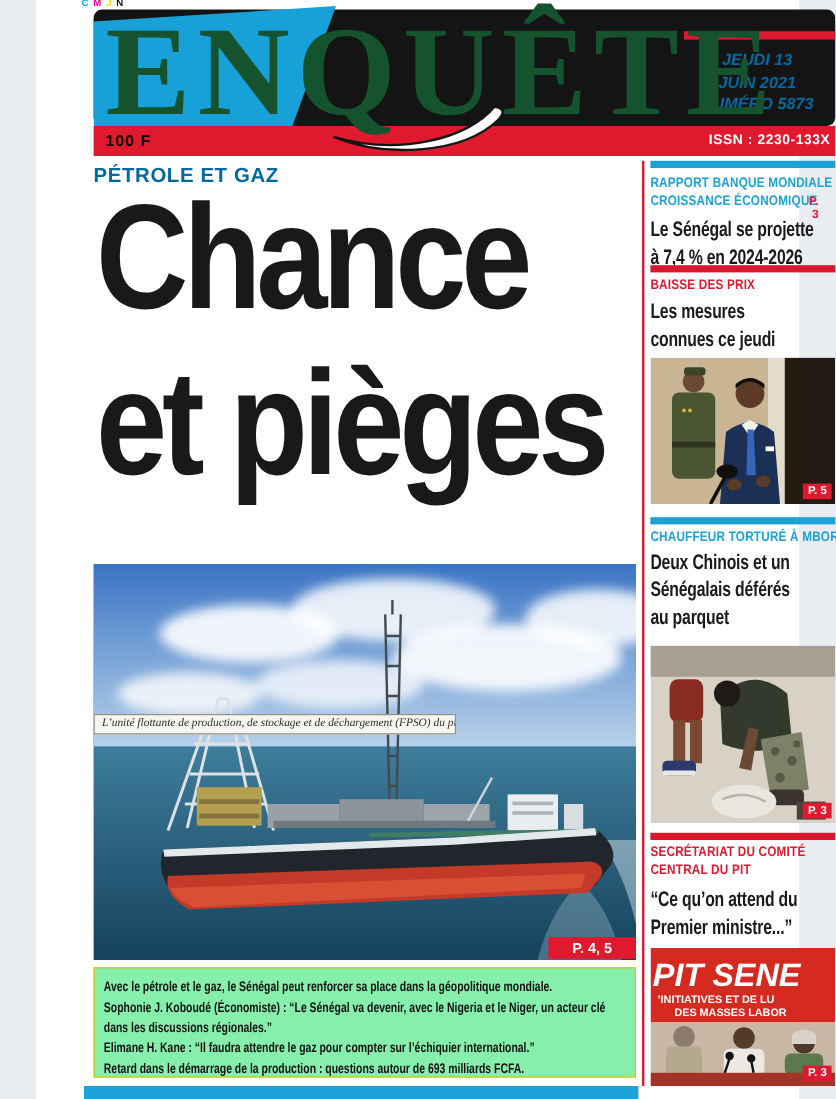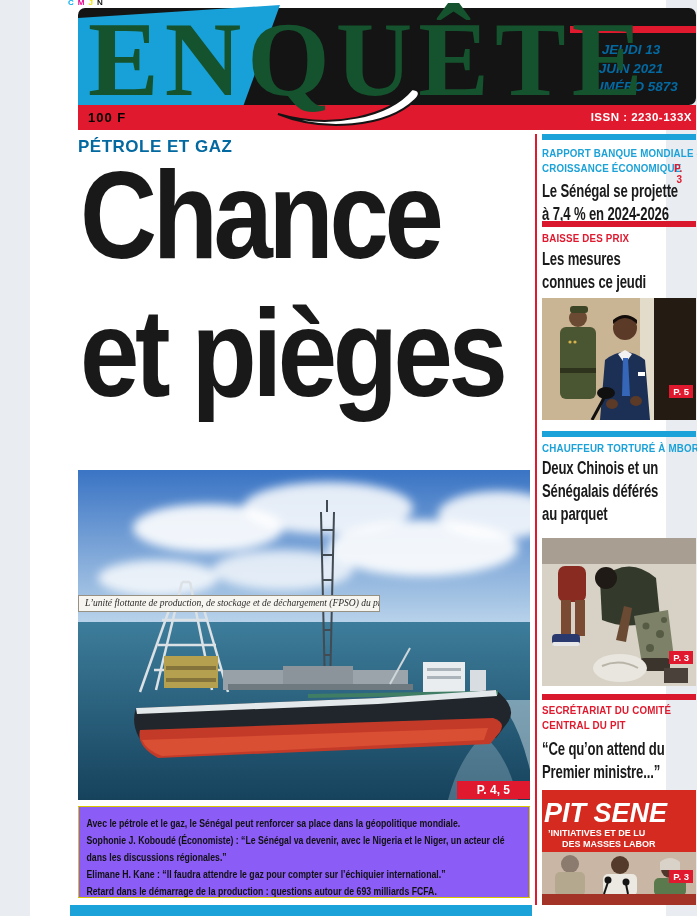--- a/index.html
+++ b/index.html
@@ -26,37 +26,37 @@
   
   .lead-kicker { position:absolute; left:48px; top:137px; color:#0369a1; font-weight:bold; font-size:17px; letter-spacing:.5px; }
   .lead-headline { position:absolute; left:50px; top:146px; color:#191919; font-weight:bold; font-size:124px;
                    line-height:138px; letter-spacing:-5px; transform:scaleX(.86); transform-origin:left top; white-space:nowrap; }
   .lead-photo { position:absolute; left:48px; top:470px; width:452px; height:330px; overflow:hidden; background:#39688f; }
   .lead-caption { position:absolute; left:0; top:125px; width:302px; height:17px; background:#f7f5ef; border:1px solid #979183;
                   font-family:"Liberation Serif", serif; font-style:italic; font-size:9.5px; color:#2b2b2b;
                   line-height:15px; padding-left:6px; white-space:nowrap; overflow:hidden; }
   .badge { position:absolute; background:#e0192e; color:#fff; font-weight:bold; font-size:10.5px; padding:3px 20px; line-height:1; }
   .lead-badge { right:0; bottom:1px; font-size:12px; }
-  .summary { position:absolute; left:48px; top:806px; width:452px; height:92px; background:#8b5cf6; border:1px solid #d9c600; overflow:hidden; }
+  .summary { position:absolute; left:48px; top:806px; width:452px; height:92px; background:#86efac; border:1px solid #d9c600; overflow:hidden; }
   .summary-inner { width:600px; transform:scaleX(.75); transform-origin:left top; padding:7px 10px 0 10px;
                    font-weight:bold; font-size:11.6px; line-height:17px; color:#111; }
   .bottom-cyan { position:absolute; left:40px; top:905px; width:462px; height:11px; background:#1ba2d8; }
 
   
   .vrule { position:absolute; left:505px; top:134px; width:2px; height:771px; background:#e0192e; }
   .sb-bar { position:absolute; left:512px; width:154px; height:6px; }
   .bar-cyan { background:#1ba2d8; } .bar-red { background:#d9182e; }
   .sb-kicker { position:absolute; left:512px; width:182px; transform:scaleX(.85); transform-origin:left top;
                font-weight:bold; font-size:11.5px; line-height:15px; letter-spacing:.2px; white-space:nowrap; }
   .k-cyan { color:#1ba2d8; } .k-red { color:#e0192e; }
   .sb-headline { position:absolute; left:512px; width:206px; transform:scaleX(.75); transform-origin:left top;
                  color:#1a1a1a; font-weight:bold; font-size:17.5px; line-height:23px; letter-spacing:-.2px; white-space:nowrap; }
   .sb-page { position:absolute; color:#e0192e; font-weight:bold; font-size:10px;text-align:right; }
   .sb-photo { position:absolute; left:512px; width:154px; overflow:hidden; }
-  .sb-badge { right:3px; bottom:22px; font-size:9.5px; padding:2px 4px; }
+  .sb-badge { right:3px; bottom:4px; font-size:9.5px; padding:2px 4px; }
 </style>
 </head>
 <body>
 
 <div id="page">
   <div id="paper">
 
     <div class="regmarks"><span class="rm-c">C</span><span class="rm-m">M</span><span class="rm-j">J</span><span class="rm-n">N</span></div>
 
     <div class="mast-black"></div>

